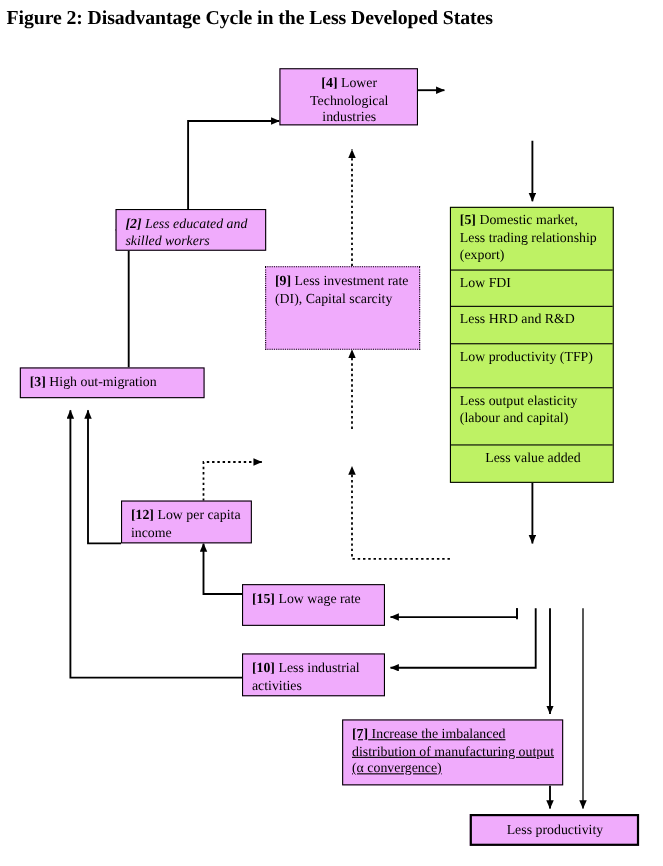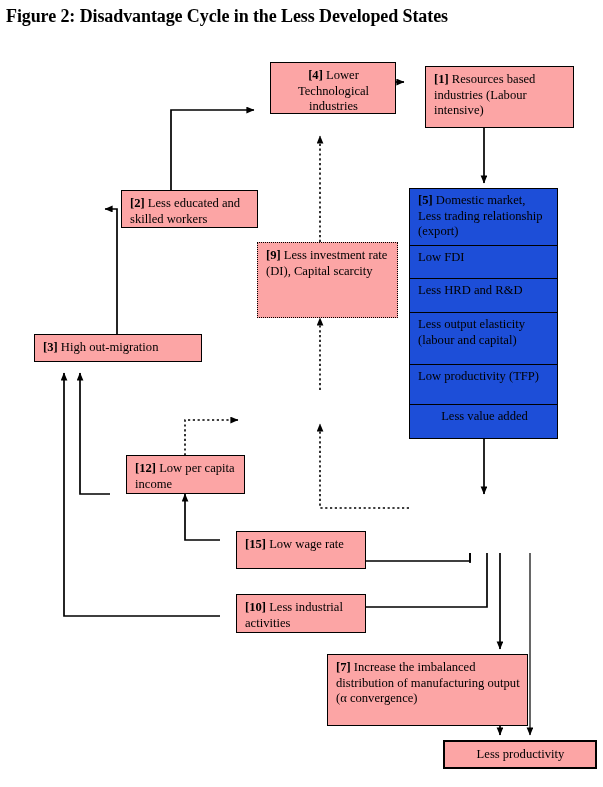--- a/index.html
+++ b/index.html
@@ -3,29 +3,29 @@
 <meta charset="utf-8">
 <style>
   html,body{margin:0;padding:0;background:#ffffff;}
   body{width:603px;height:787px;overflow:hidden;
        font-family:"Liberation Serif","DejaVu Serif",serif;color:#000;}
   #stage{position:relative;width:603px;height:787px;}
   #fig-title{position:absolute;left:6px;top:6px;width:592px;
        font-size:18px;font-weight:bold;letter-spacing:-0.1px;
        font-family:"Liberation Serif","DejaVu Serif",serif;white-space:nowrap;}
   svg#wires{position:absolute;left:0;top:0;width:603px;height:787px;}
-  .node{position:absolute;box-sizing:border-box;background:#fca5a5;margin-left:16px;}
+  .node{position:absolute;box-sizing:border-box;background:#f0abfc;}
   .node .txt{display:block;font-size:12.6px;line-height:15.5px;}
   .solid{border:1.3px solid #000;}
   .dotted{border:1.6px dotted #000;}
   .thick{border:2.6px solid #000;}
   .pad{padding:5px 7px 4px 8px;}
   .ctr{text-align:center;}
   .idx{font-weight:bold;}
-  .stack{position:absolute;box-sizing:border-box;border:1.3px solid #000;background:#1d4ed8;}
+  .stack{position:absolute;box-sizing:border-box;border:1.3px solid #000;background:#bef264;}
   .stack .row{box-sizing:border-box;border-bottom:1.1px solid #000;padding:4px 6px 4px 8px;
        font-size:12.6px;line-height:15.5px;}
   .stack .row.last{border-bottom:none;}
 </style>
 </head>
 <body>
 
 <div id="stage">
 
   <div id="fig-title">Figure 2: Disadvantage Cycle in the Less Developed States</div>
@@ -79,25 +79,22 @@
       <path d="M409,508 L320,508 L320,424" marker-end="url(#ahd)"></path>
 
       <path d="M185,465 L185,420 L238,420" marker-end="url(#ahd)"></path>
     </g>
   </svg>
 
   <div class="node solid pad ctr" style="left:254px;top:62px;width:126px;height:52px;">
     <span class="txt"><span class="idx">[4]</span> Lower Technological industries</span>
   </div>
 
-  <div class="node solid pad" style="left:409px;top:66px;width:149px;height:62px;">
-    <span class="txt"><span class="idx">[1]</span> Resources based industries (Labour intensive)</span>
-  </div>
 
-  <div class="node solid pad" style="left:105px;top:190px;width:137px;height:38px;">
+  <div class="node solid pad" style="left:105px;top:190px;width:137px;height:38px;font-style:italic;">
     <span class="txt"><span class="idx">[2]</span> Less educated and skilled workers</span>
   </div>
 
   <div class="node dotted pad" style="left:241px;top:242px;width:141px;height:76px;">
     <span class="txt"><span class="idx">[9]</span> Less investment rate (DI), Capital scarcity</span>
   </div>
 
   <div class="node solid pad" style="left:18px;top:334px;width:168px;height:28px;">
     <span class="txt"><span class="idx">[3]</span> High out-migration</span>
   </div>
@@ -109,30 +106,30 @@
 
   <div class="node solid pad" style="left:220px;top:531px;width:130px;height:38px;">
     <span class="txt"><span class="idx">[15]</span> Low wage rate</span>
   </div>
 
   <div class="node solid pad" style="left:220px;top:594px;width:130px;height:39px;">
     <span class="txt"><span class="idx">[10]</span> Less industrial activities</span>
   </div>
 
 
-  <div class="node solid pad" style="left:311px;top:654px;width:201px;height:72px;">
+  <div class="node solid pad" style="left:311px;top:654px;width:201px;height:60px;text-decoration:underline;">
     <span class="txt"><span class="idx">[7]</span> Increase the imbalanced distribution of manufacturing output (α convergence)</span>
   </div>
 
   <div class="node thick pad ctr" style="left:427px;top:740px;width:154px;height:29px;padding-top:5px;">
     <span class="txt">Less productivity</span>
   </div>
 
   <div class="stack" style="left:409px;top:188px;width:149px;height:251px;">
     <div class="row" style="height:57px;"><span class="idx">[5]</span> Domestic market, Less trading relationship (export)</div>
     <div class="row" style="height:33px;">Low FDI</div>
     <div class="row" style="height:34px;">Less HRD and R&amp;D</div>
+    <div class="row" style="height:40px;">Low productivity (TFP)</div>
     <div class="row" style="height:52px;">Less output elasticity (labour and capital)</div>
-    <div class="row" style="height:40px;">Low productivity (TFP)</div>
     <div class="row last" style="height:33px;text-align:center;">Less value added</div>
   </div>
 
 </div>
 
 </body></html>

